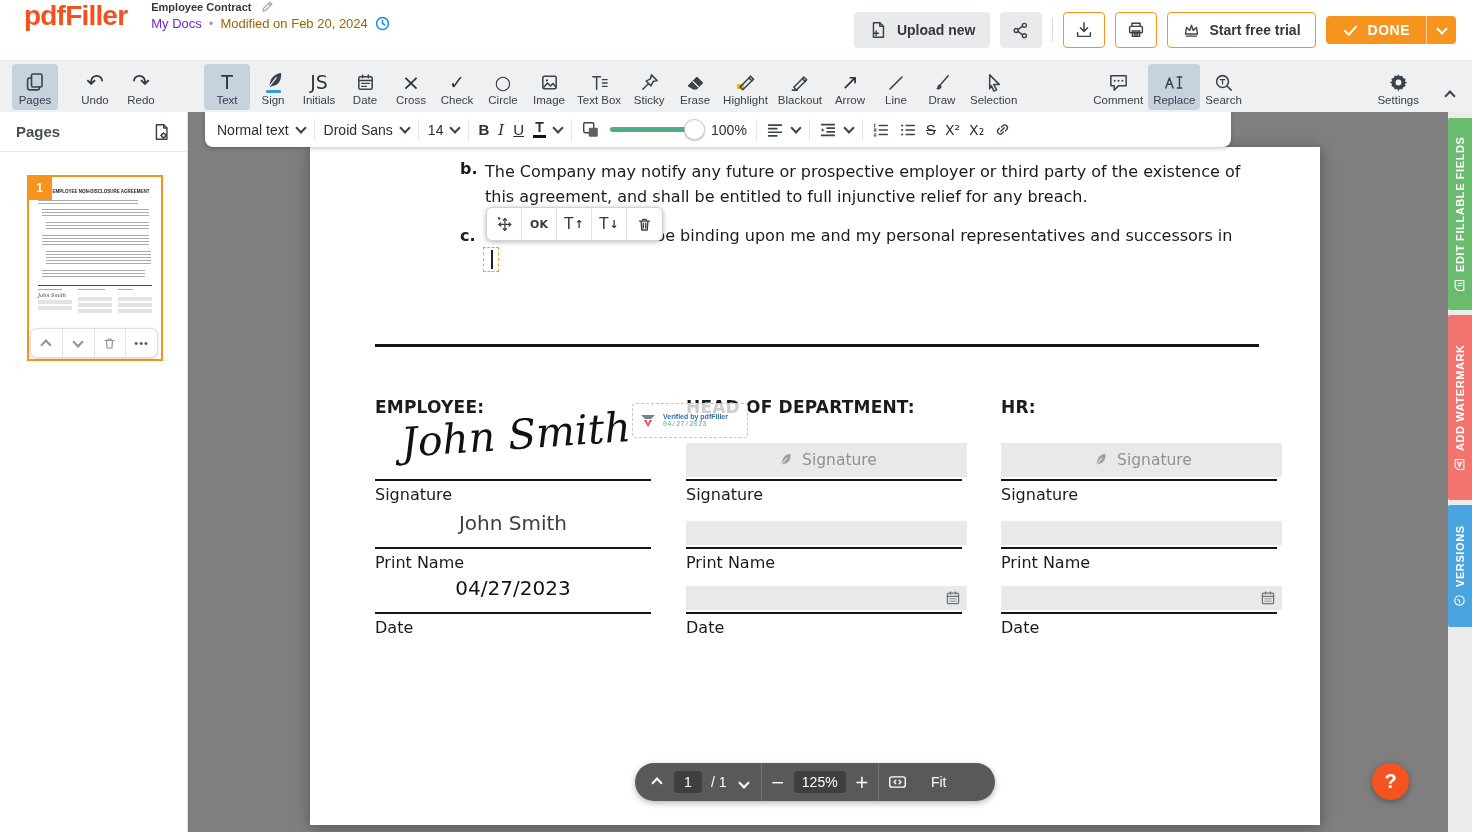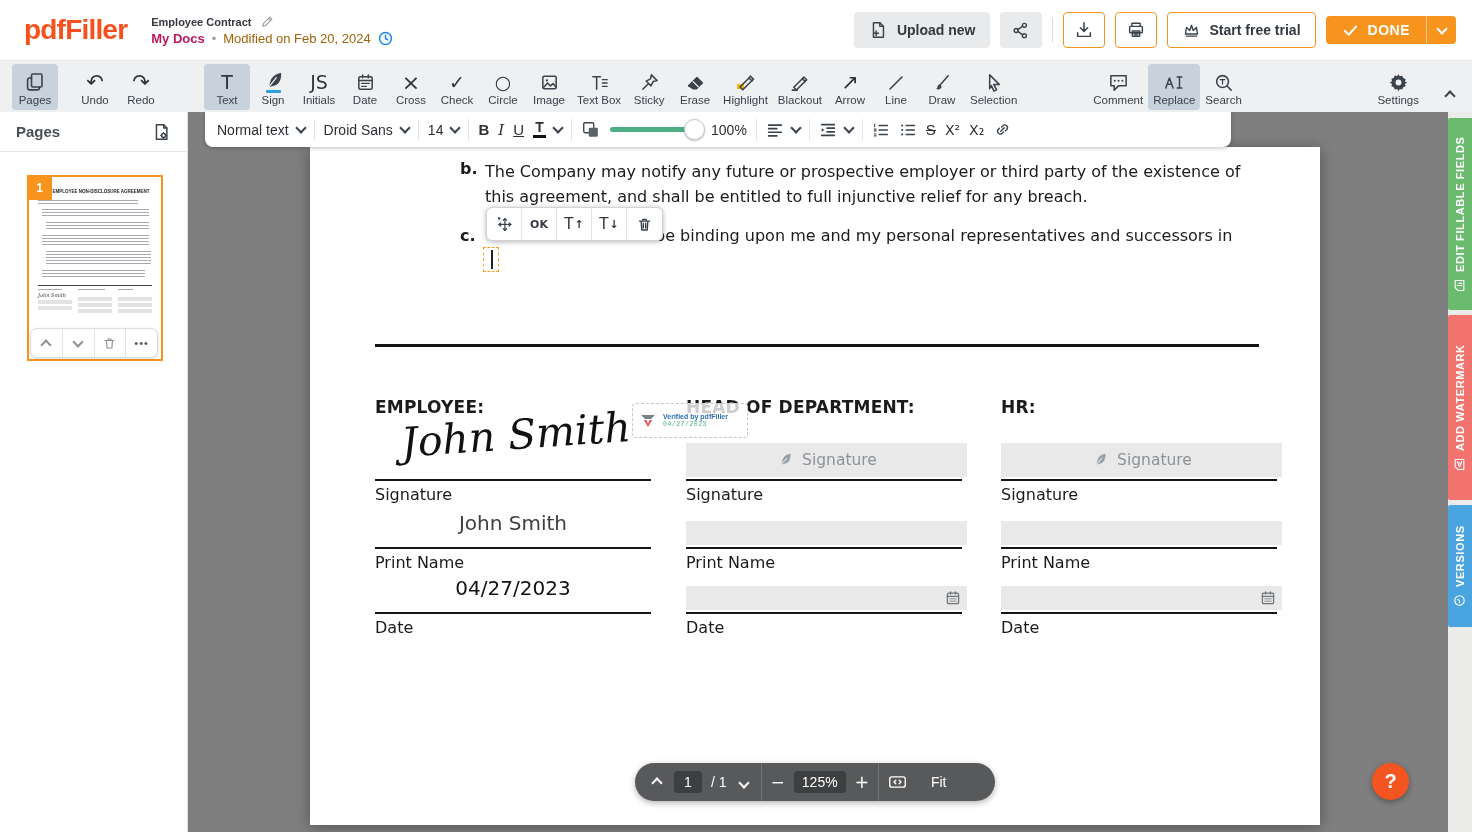--- a/index.html
+++ b/index.html
@@ -2,27 +2,27 @@
 <html><head>
 <meta charset="utf-8">
 <style>
   *{margin:0;padding:0;box-sizing:border-box}
   html,body{width:1472px;height:832px;overflow:hidden;background:#fff;
     font-family:"Liberation Sans",sans-serif;-webkit-font-smoothing:antialiased}
   svg.si{fill:none;stroke:#3a434c;stroke-width:1.6;stroke-linecap:round;stroke-linejoin:round}
   svg.sw{fill:none;stroke:#fff;stroke-width:1.8;stroke-linecap:round;stroke-linejoin:round}
 
   
-  .topbar{height:60px;display:flex;align-items:center;padding:0 16px;background:#fff;position:relative;z-index:30}
+  .topbar{height:60px;display:flex;padding:0 16px;background:#fff;position:relative;z-index:30}
   .logo{font-size:28px;font-weight:bold;color:#f4511e;letter-spacing:-.8px;margin:0 24px 0 8px;cursor:pointer}
   .title-block{display:flex;flex-direction:column;gap:2px}
   .title-row{display:flex;align-items:center;gap:8px}
   .doc-title{font-size:11px;font-weight:bold;color:#33383f}
   .sub-row{display:flex;align-items:center;gap:7px;font-size:13px}
-  .mydocs{color:#be185d;font-weight:bold;cursor:pointer;text-decoration:none}
+  .mydocs{color:#6d28d9;font-weight:normal;cursor:pointer;text-decoration:none}
   .dot{color:#9aa0a6}
   .modified{color:#a16207}
   .header-actions{margin-left:auto;display:flex;align-items:center;gap:10px}
   .hbtn{height:36px;border:none;border-radius:4px;display:flex;align-items:center;gap:9px;
     font-family:inherit;font-size:14px;color:#33383f;cursor:pointer;background:#e9eaeb;padding:0 14px;font-weight:bold}
   .hbtn.square{width:42px;justify-content:center;padding:0}
   .hbtn.outline{background:#fff;border:1.5px solid #f7941e}
   .vsep{width:1px;height:24px;background:#d8dadc}
   .done-group{display:flex;height:28px;border-radius:4px;overflow:hidden}
   .done-main{background:#f7941e;color:#fff;border:none;font-family:inherit;font-size:14px;font-weight:bold;

